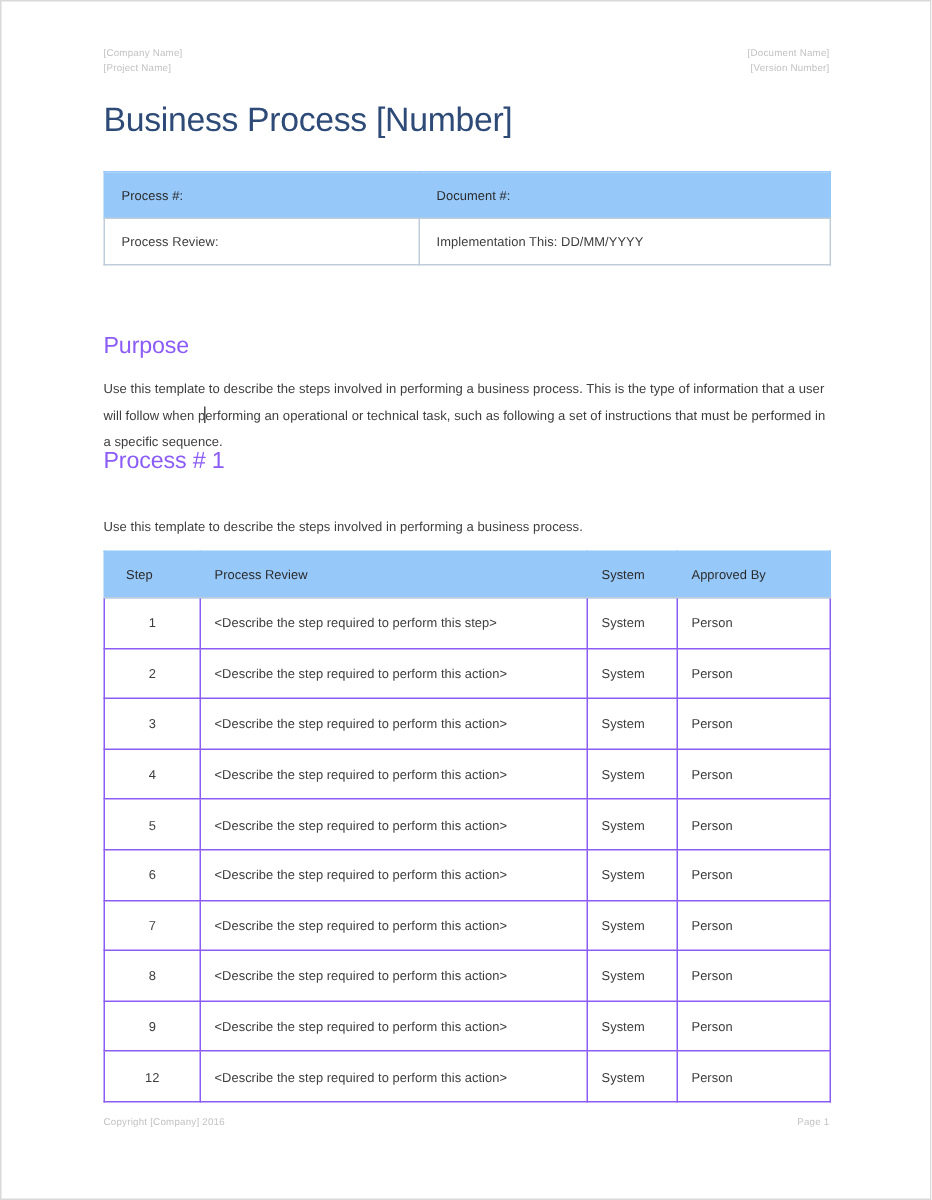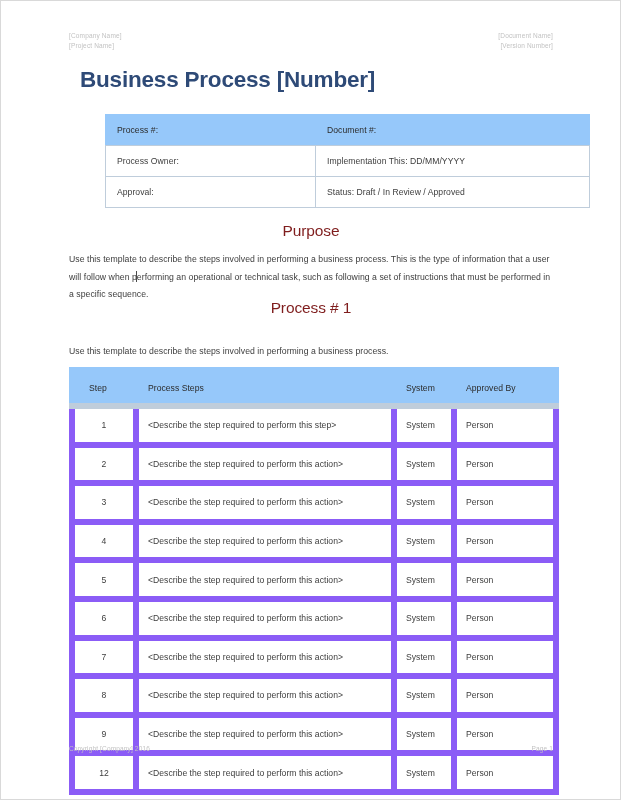--- a/index.html
+++ b/index.html
@@ -48,38 +48,37 @@
     letter-spacing: 0.15px;
   }
   .doc-header .hdr-right {
     text-align: right;
   }
 
   
   .doc-title {
     position: absolute;
     top: 65px;
-    left: 11px;
+    left: 0;
     width: 484px;
     font-size: 22.5px;
     line-height: 27px;
-    font-weight: 700;
+    font-weight: 400;
     color: #2e4a77;
     letter-spacing: -0.2px;
   }
 
   
   .info-table {
     position: absolute;
     top: 113px;
     left: 0;
     width: 484px;
     border-collapse: collapse;
     table-layout: fixed;
-    margin-left: 36px;
   }
   .info-table td {
     border: 1px solid #bfcddb;
     padding: 0 11px;
     height: 30px;
     font-size: 8.6px;
     color: #3d3d3d;
     vertical-align: middle;
     letter-spacing: 0.05px;
   }
@@ -93,23 +92,22 @@
   .info-table col.c2 { width: 274px; }
 
   
   .section-heading {
     position: absolute;
     left: 0;
     width: 484px;
     font-size: 15.5px;
     line-height: 19px;
     font-weight: 400;
-    color: #7f1d1d;
+    color: #8b5cf6;
     letter-spacing: -0.1px;
-    text-align: center;
   }
   #heading-purpose { top: 220px; }
   #heading-process { top: 297px; }
 
   .body-text {
     position: absolute;
     left: 0;
     width: 484px;
     font-size: 8.7px;
     line-height: 17.5px;
@@ -138,21 +136,21 @@
     border-collapse: collapse;
     table-layout: fixed;
   }
   .steps-table col.s1 { width: 64px; }
   .steps-table col.s2 { width: 258px; }
   .steps-table col.s3 { width: 60px; }
   .steps-table col.s4 { width: 102px; }
 
   .steps-table th,
   .steps-table td {
-    border: 6px solid #8b5cf6;
+    border: 1px solid #8b5cf6;
     height: 32.6px;
     font-size: 8.6px;
     font-weight: 400;
     color: #3d3d3d;
     vertical-align: middle;
     letter-spacing: 0.03px;
     padding: 0 9px;
     text-align: left;
   }
   .steps-table thead th {
@@ -206,26 +204,22 @@
       <colgroup>
           <col class="c1">
           <col class="c2">
         </colgroup>
       <tbody>
         <tr class="head">
           <td>Process #:</td>
           <td>Document #:</td>
         </tr>
         <tr>
-          <td>Process Owner:</td>
+          <td>Process Review:</td>
           <td>Implementation This: DD/MM/YYYY</td>
-        </tr>
-        <tr>
-          <td>Approval:</td>
-          <td>Status: Draft / In Review / Approved</td>
         </tr>
       </tbody>
     </table>
 
     <div class="section-heading" id="heading-purpose">Purpose</div>
 
     <div class="body-text" id="purpose-text"><span>Use this template to describe the steps involved in performing a business process. This is the type of information that a user will follow when p</span><span class="caret"></span><span>erforming an operational or technical task, such as following a set of instructions that must be performed in a specific sequence.</span></div>
 
     <div class="section-heading" id="heading-process">Process # 1</div>
 
@@ -234,21 +228,21 @@
     <table class="steps-table">
       <colgroup>
           <col class="s1">
           <col class="s2">
           <col class="s3">
           <col class="s4">
         </colgroup>
       <thead>
         <tr>
           <th class="step-num">Step</th>
-          <th>Process Steps</th>
+          <th>Process Review</th>
           <th>System</th>
           <th>Approved By</th>
         </tr>
       </thead>
       <tbody>
         <tr>
           <td class="step-num">1</td>
           <td>&lt;Describe the step required to perform this step&gt;</td>
           <td>System</td>
           <td>Person</td>

